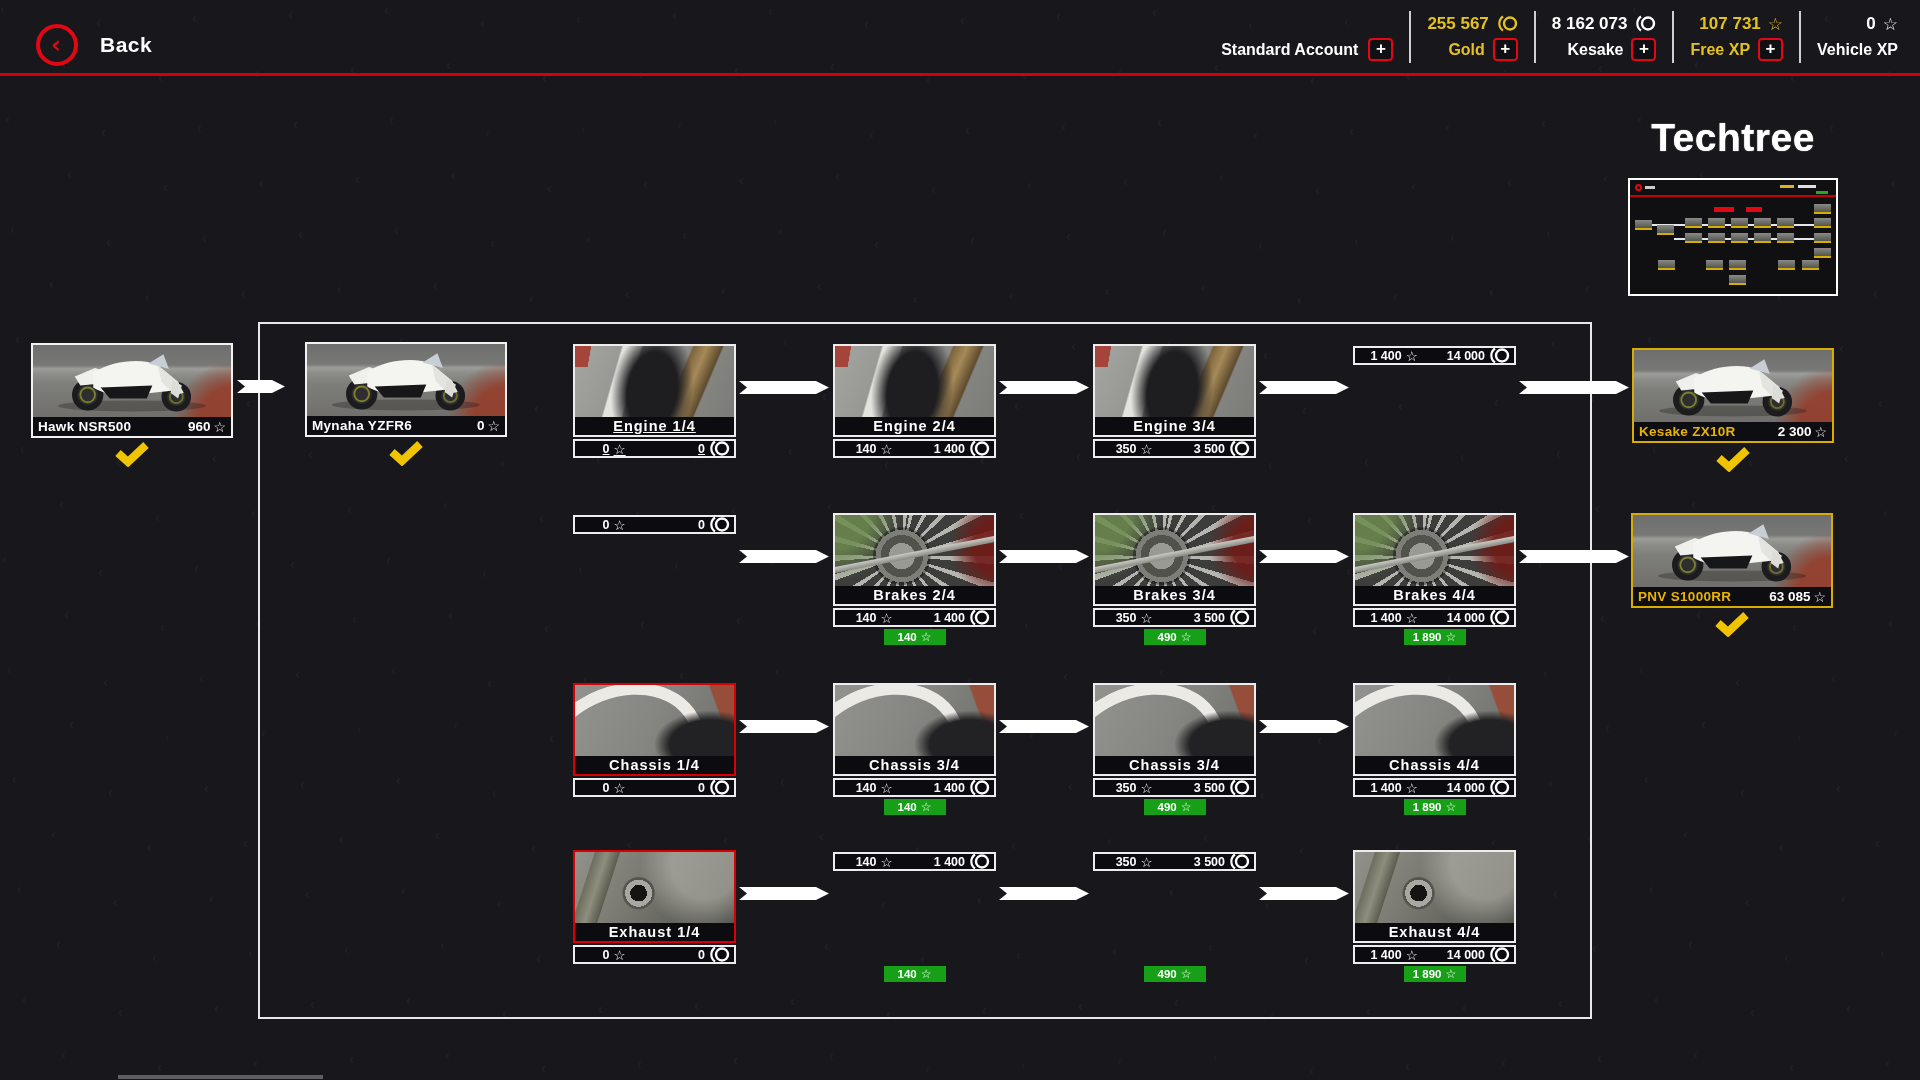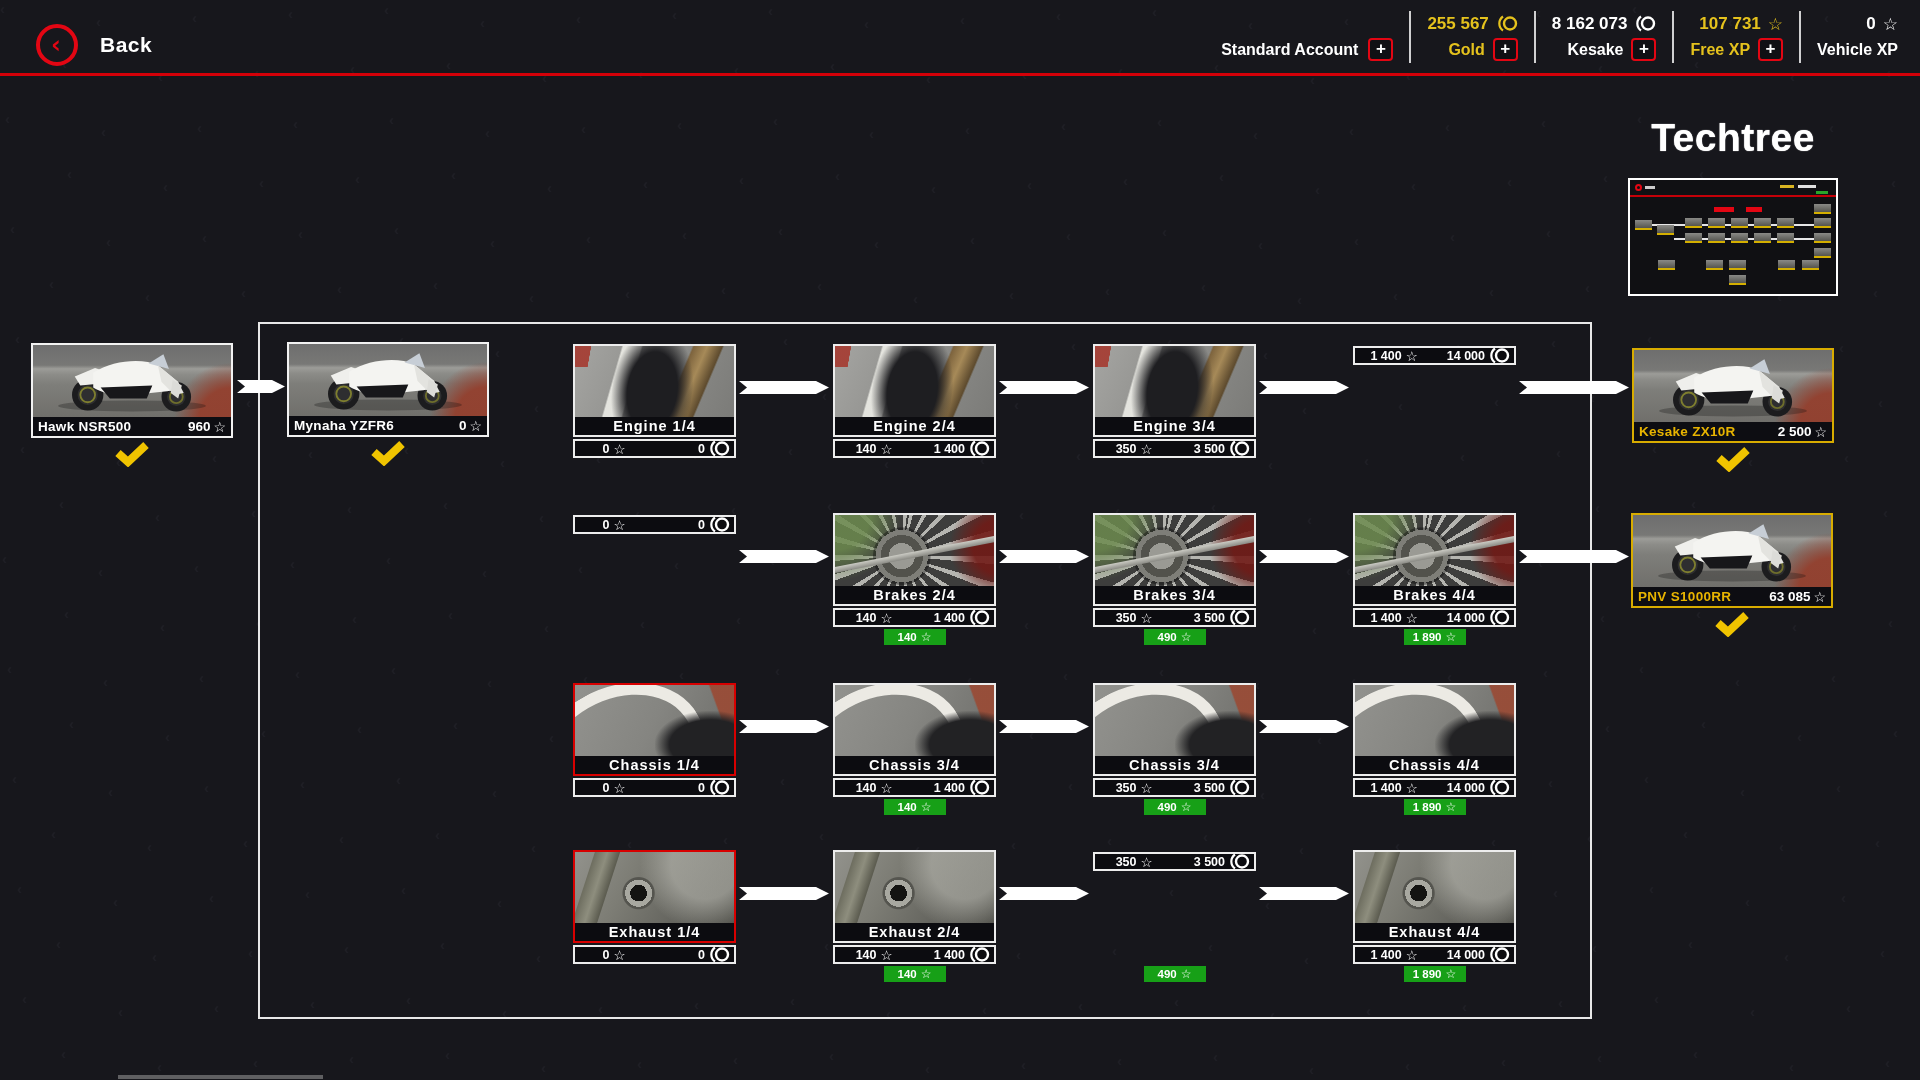--- a/index.html
+++ b/index.html
@@ -661,21 +661,21 @@
           </span>
       </div>
     </div>
     <div class="check">
       <svg width="42" height="27">
           <polyline points="7,13 17,22 35,5" fill="none" stroke="#f0c400" stroke-width="8"></polyline>
         </svg>
     </div>
   </div>
 
-  <div class="bike-wrap" style="left:287px;top:342px;">
+  <div class="bike-wrap" style="left:305px;top:342px;">
     <div class="bike-node">
       <div class="bike-photo">
   <svg viewBox="0 0 200 78" preserveAspectRatio="xMidYMid meet">
     <ellipse cx="100" cy="66" rx="80" ry="6" fill="rgba(15,15,15,.28)"></ellipse>
     <circle cx="52" cy="54" r="17" fill="#1c1c1e"></circle>
     <circle cx="52" cy="54" r="11" fill="#2e2e30"></circle>
     <circle cx="52" cy="54" r="8" fill="none" stroke="#7e7e2f" stroke-width="2"></circle>
     <circle cx="148" cy="56" r="16" fill="#1c1c1e"></circle>
     <circle cx="148" cy="56" r="10" fill="#2e2e30"></circle>
     <circle cx="148" cy="56" r="7" fill="none" stroke="#6e6e2c" stroke-width="2"></circle>
@@ -717,21 +717,21 @@
     <path d="M58 30 C80 16 112 14 128 22 L150 40 L152 48 L138 50 L120 52 C95 58 70 54 58 46 Z" fill="#f4f4f1"></path>
     <path d="M118 20 L134 10 L140 26 Z" fill="#c7ced6"></path>
     <path d="M66 46 L122 44 L116 58 L76 58 Z" fill="#17171a"></path>
     <path d="M128 22 L150 40 L156 52 L146 54 L132 40 Z" fill="#e3e3df"></path>
     <path d="M144 38 L154 44 L150 58 L142 52 Z" fill="#dcdcd8"></path>
   </svg>
 </div>
       <div class="bike-bar">
         <span class="bike-name">Kesake ZX10R</span>
         <span class="bike-xp">
-            <span>2 500</span>
+            <span>2 300</span>
             <span class="star-glyph">☆</span>
           </span>
       </div>
     </div>
     <div class="check">
       <svg width="42" height="27">
           <polyline points="7,13 17,22 35,5" fill="none" stroke="#f0c400" stroke-width="8"></polyline>
         </svg>
     </div>
   </div>
@@ -764,21 +764,21 @@
       </div>
     </div>
     <div class="check">
       <svg width="42" height="27">
           <polyline points="7,13 17,22 35,5" fill="none" stroke="#f0c400" stroke-width="8"></polyline>
         </svg>
     </div>
   </div>
 
   <div id="tree-layer">
-      <div class="node" style="left: 573px; top: 344px;">
+      <div class="node" style="left: 573px; top: 344px; text-decoration: underline;">
         <div class="photo-box">
           <div class="up-photo ph-engine"></div>
           <div class="node-title">Engine 1/4</div>
         </div>
         <div class="cost-bar">
           <span class="cost-xp">
             <span>0</span>
             <span class="star-glyph">☆</span>
           </span>
           <span class="cost-cred">
@@ -1028,24 +1028,20 @@
           <span class="cost-cred">
             <span>0</span>
             <svg width="22" height="17" viewBox="0 0 22 17">
               <path d="M7 1.5 A 8.5 8.5 0 0 0 7 15.5" fill="none" stroke="currentColor" stroke-width="2.2"></path>
               <circle cx="14" cy="8.5" r="6" fill="none" stroke="currentColor" stroke-width="2.4"></circle>
             </svg>
           </span>
         </div>
       </div>
       <div class="node" style="left: 833px; top: 850px;">
-        <div class="photo-box">
-          <div class="up-photo ph-exhaust"></div>
-          <div class="node-title">Exhaust 2/4</div>
-        </div>
         <div class="cost-bar">
           <span class="cost-xp">
             <span>140</span>
             <span class="star-glyph">☆</span>
           </span>
           <span class="cost-cred">
             <span>1 400</span>
             <svg width="22" height="17" viewBox="0 0 22 17">
               <path d="M7 1.5 A 8.5 8.5 0 0 0 7 15.5" fill="none" stroke="currentColor" stroke-width="2.2"></path>
               <circle cx="14" cy="8.5" r="6" fill="none" stroke="currentColor" stroke-width="2.4"></circle>

